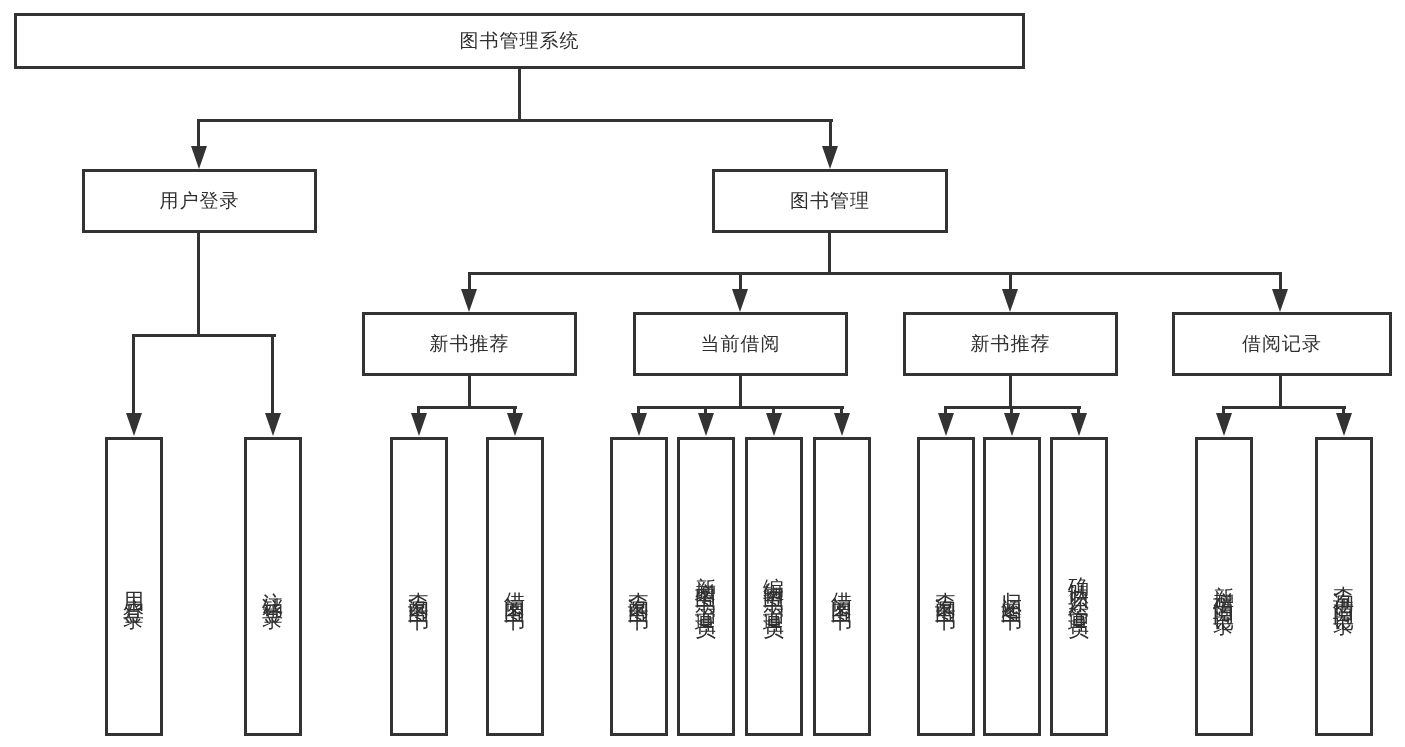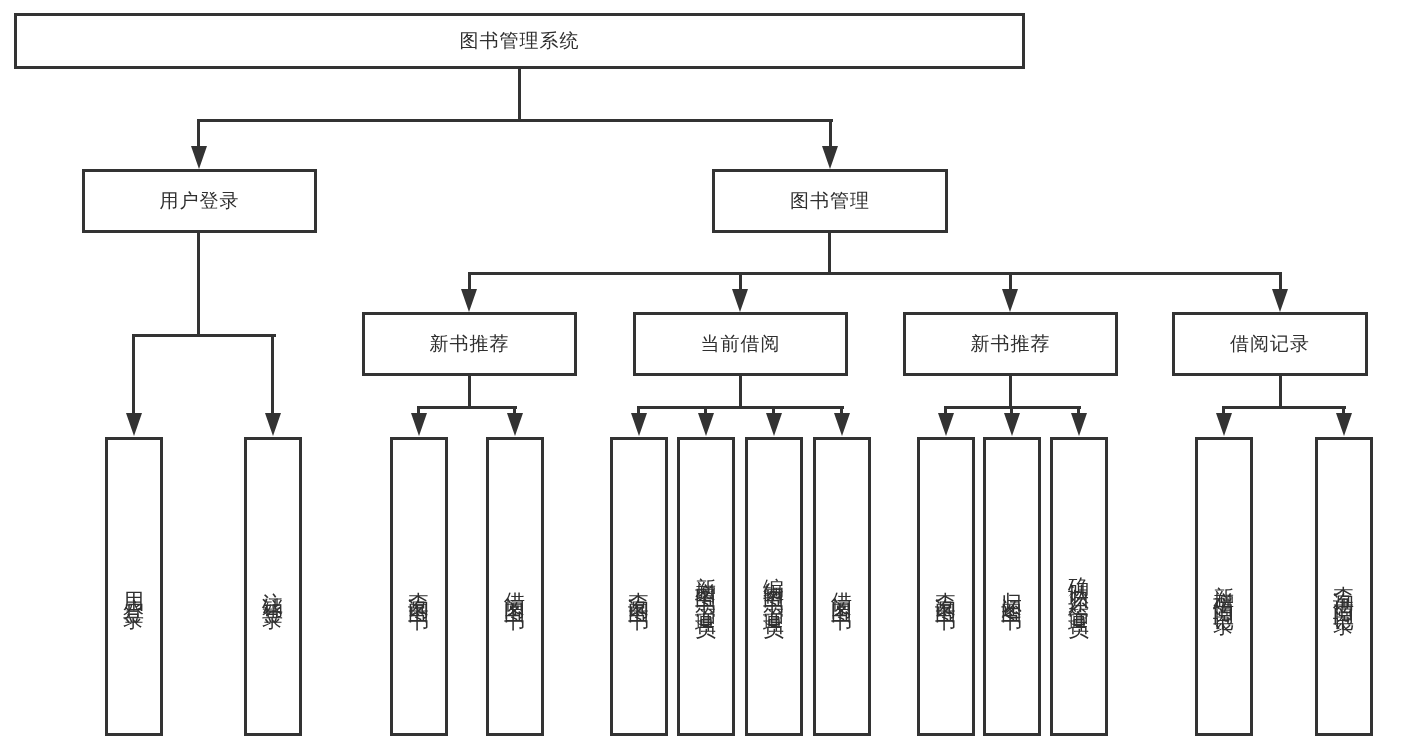--- a/index.html
+++ b/index.html
@@ -81,21 +81,21 @@
 
   <div class="box" style="left:362px; top:312px; width:215px; height:64px;">
     <span class="hlabel">新书推荐</span>
   </div>
   <div class="box" style="left:633px; top:312px; width:215px; height:64px;">
     <span class="hlabel">当前借阅</span>
   </div>
   <div class="box" style="left:903px; top:312px; width:215px; height:64px;">
     <span class="hlabel">新书推荐</span>
   </div>
-  <div class="box" style="left:1172px; top:312px; width:196px; height:64px;">
+  <div class="box" style="left:1172px; top:312px; width:220px; height:64px;">
     <span class="hlabel">借阅记录</span>
   </div>
 
   <div class="box leaf" style="left:105px; top:437px; width:58px; height:299px;">
     <span class="vlabel">用户登录</span>
   </div>
   <div class="box leaf" style="left:244px; top:437px; width:58px; height:299px;">
     <span class="vlabel">注销登录</span>
   </div>
 

